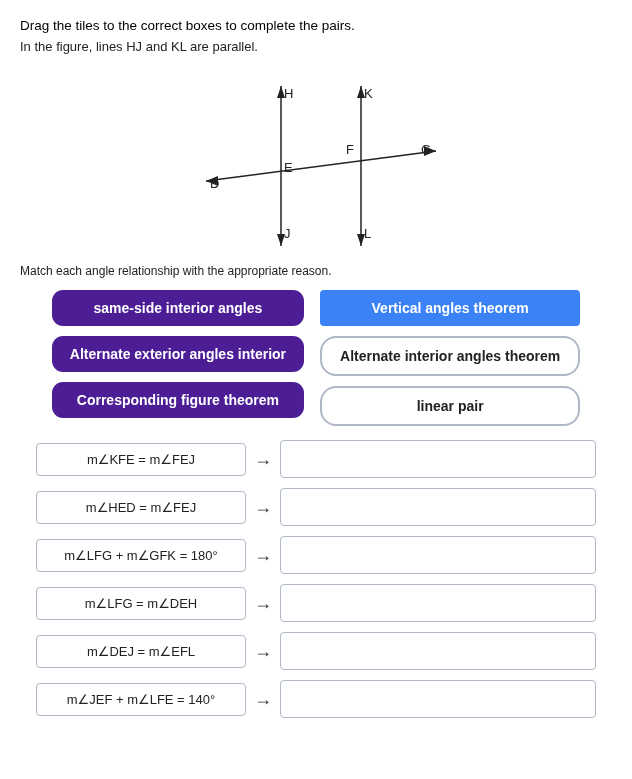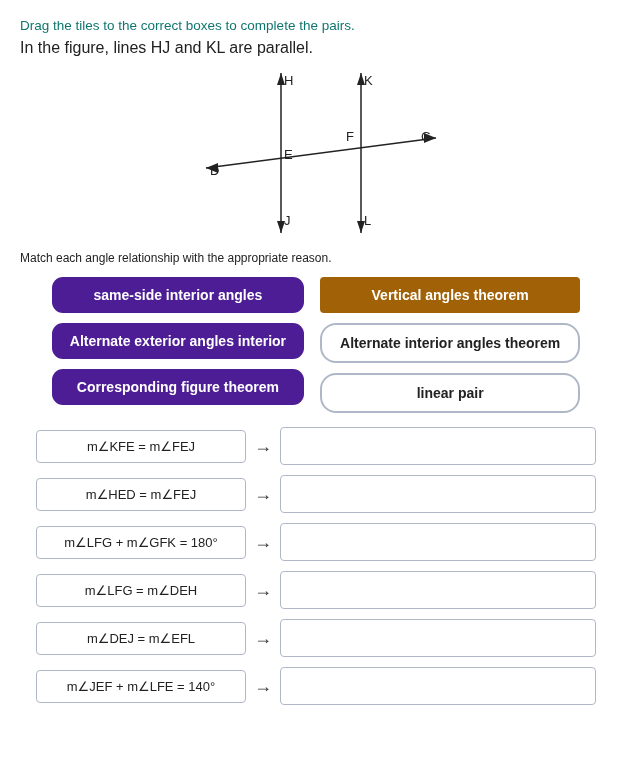--- a/index.html
+++ b/index.html
@@ -6,27 +6,27 @@
     body {
       font-family: Arial, sans-serif;
       background: #fff;
       width: 632px;
       min-height: 779px;
       padding: 18px 20px;
       font-size: 14px;
     }
     .instructions {
       font-size: 13.5px;
-      color: #0f766e;
+      color: #000000;
       margin-bottom: 6px;
     }
     .sub-instructions {
-      font-size: 16px;
-      color: #222;
-      margin-bottom: 6px;
+      font-size: 13px;
+      color: #222;
+      margin-bottom: 22px;
     }
     .figure-area {
       display: flex;
       justify-content: center;
       margin-bottom: 8px;
     }
     .figure-svg {
       width: 280px;
       height: 180px;
     }
@@ -63,21 +63,21 @@
       padding: 10px 18px;
       border: 2px solid #b0b8c8;
       border-radius: 16px;
       font-size: 14px;
       font-weight: bold;
       text-align: center;
       min-width: 220px;
       cursor: grab;
     }
     .tile-blue {
-      background: #a16207;
+      background: #3b82f6;
       color: #fff;
       padding: 10px 18px;
       border-radius: 4px;
       font-size: 14px;
       font-weight: bold;
       text-align: center;
       min-width: 220px;
       cursor: grab;
     }
     .pairs-section {

